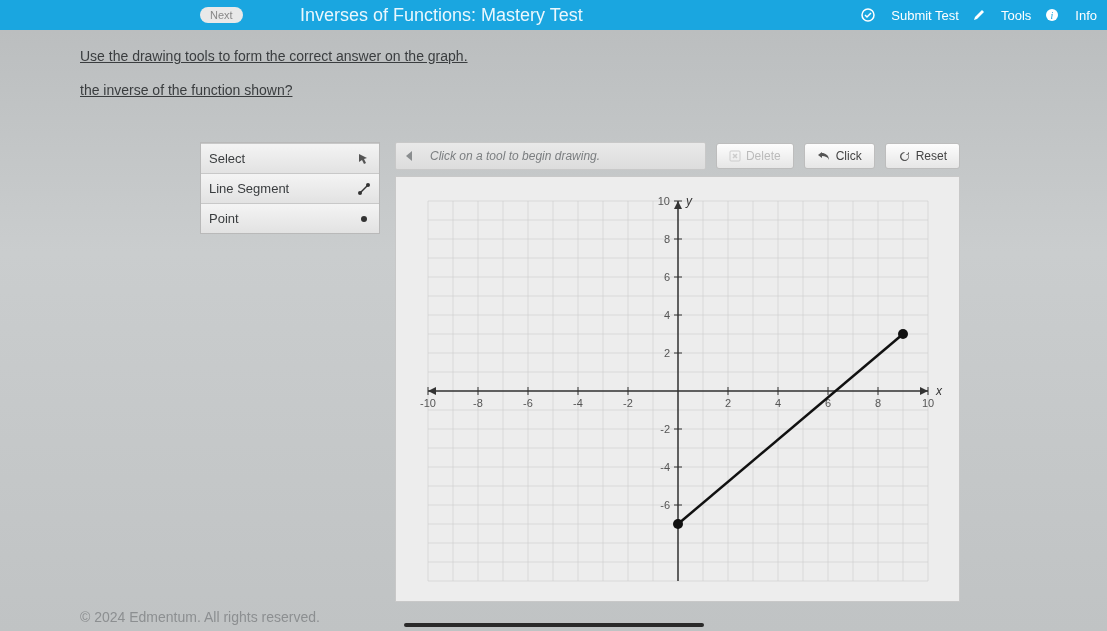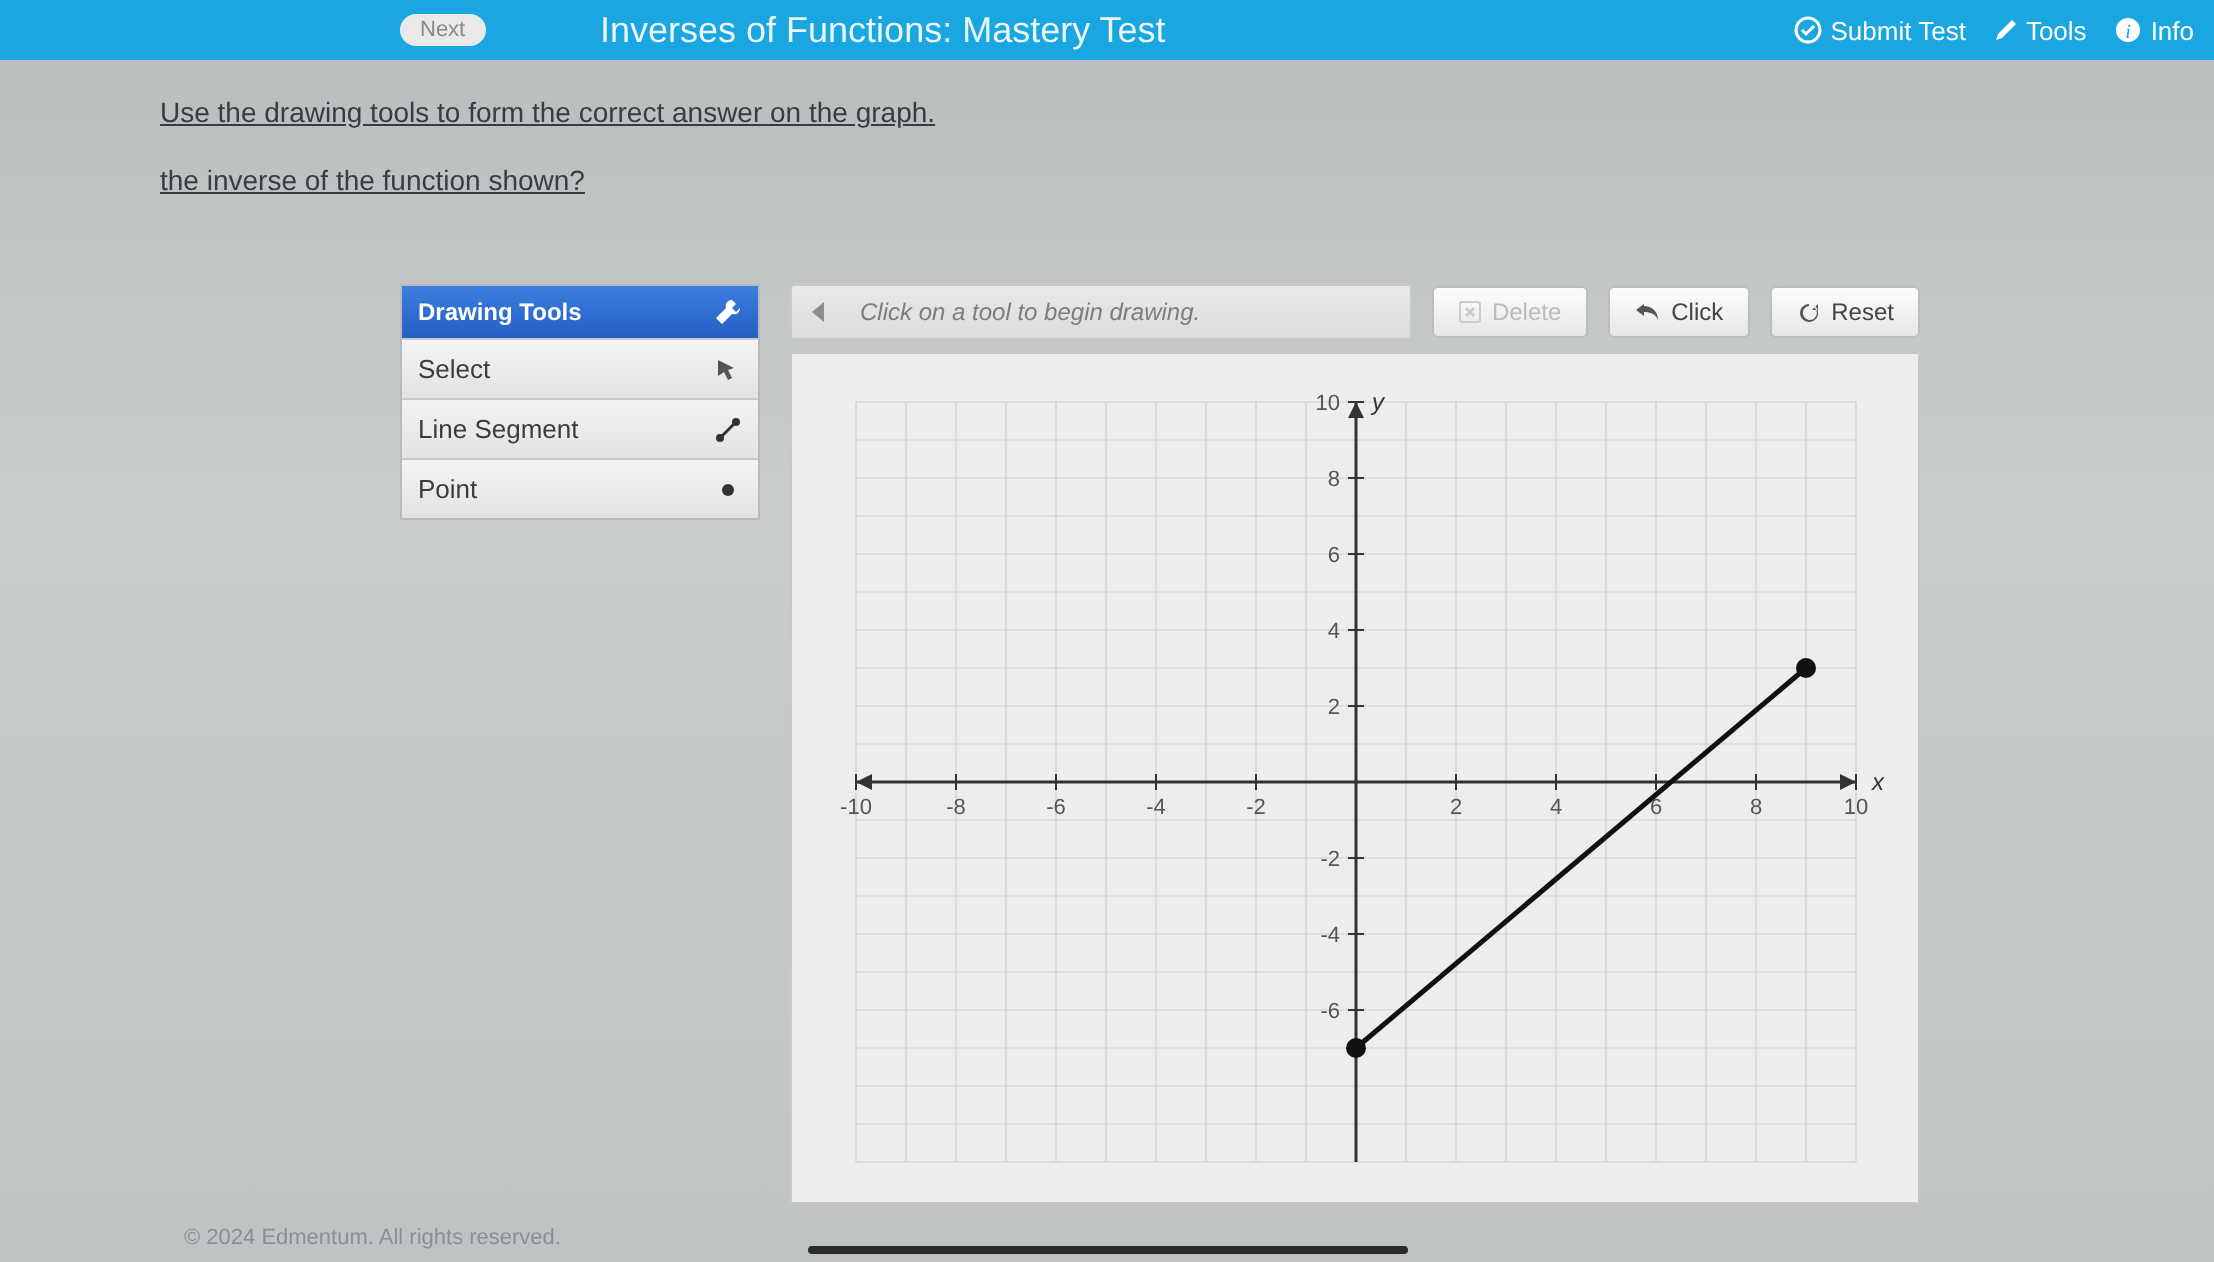--- a/index.html
+++ b/index.html
@@ -16,21 +16,21 @@
     height: 30px;
     display: flex;
     align-items: center;
     color: #fff;
     font-size: 14px;
     padding: 0 10px;
     position: relative;
   }
   .topbar .title { position:absolute; left:300px; color:#eaf7fd; font-size:18px;}
   .topbar .right { position:absolute; right:10px; display:flex; gap:14px; align-items:center; font-size:13px;}
-  .topbar .right span { display:flex; align-items:center; gap:4px; }
+  .topbar .right span { display:flex; align-items:center; gap:16px; }
   .nav-pill {
     background:#e9e9e9; color:#888; font-size:11px; padding:2px 10px;
     border-radius:10px; position:absolute; left:200px;
   }
   .instructions {
     padding: 18px 0 0 80px;
     color:#3a3d3f;
     font-size:14px;
   }
   .instructions p { margin-bottom:18px;text-decoration:underline; }
@@ -78,21 +78,21 @@
     display:flex; align-items:center; gap:5px; cursor:pointer;
   }
   .btn.disabled { color:#bbb; }
   .graph-wrap {
     position:absolute; left:195px; top:34px; right:0; bottom:0;
     border:1px solid #c8c8c8; background:#ededed;
     display:flex; align-items:flex-start; justify-content:center;
     padding-top:4px;
   }
   .graph { position:relative; width:540px; height:420px; }
-  .copyright { position:absolute; bottom:6px; left:92px; font-size:11px; color:#8c8f91;}
+  .copyright { position:absolute; bottom:6px; left:80px; font-size:14px; color:#8c8f91;}
   .bottom-bar { position:absolute; bottom:4px; left:50%; transform:translateX(-50%);
     width:300px; height:4px; background:#2a2a2a; border-radius:3px;}
   
 </style>
 </head>
 <body>
 
 <div class="topbar">
   <span class="nav-pill">Next</span>
   <span class="title">Inverses of Functions: Mastery Test</span>
@@ -121,26 +121,20 @@
 </div>
 
 <div class="instructions">
   <p>Use the drawing tools to form the correct answer on the graph.</p>
   <p>the inverse of the function shown?</p>
 </div>
 
 <div class="work-area">
 
   <div class="tool-panel">
-    <div class="tool-header">
-      <span>Drawing Tools</span>
-      <svg width="14" height="14" viewBox="0 0 14 14">
-          <path d="M9 1a3 3 0 00-3 4L1 10l3 3 5-5a3 3 0 004-3L11 7 9 5l2-2z" fill="#fff"></path>
-        </svg>
-    </div>
     <div class="tool-row">
       <span>Select</span>
       <svg class="ico" viewBox="0 0 14 14">
           <path d="M2 2l8 4-3 1 2 4-2 1-2-4-3 2z" fill="#555"></path>
         </svg>
     </div>
     <div class="tool-row">
       <span>Line Segment</span>
       <svg class="ico" viewBox="0 0 14 14">
           <circle cx="3" cy="11" r="2" fill="#333"></circle>

